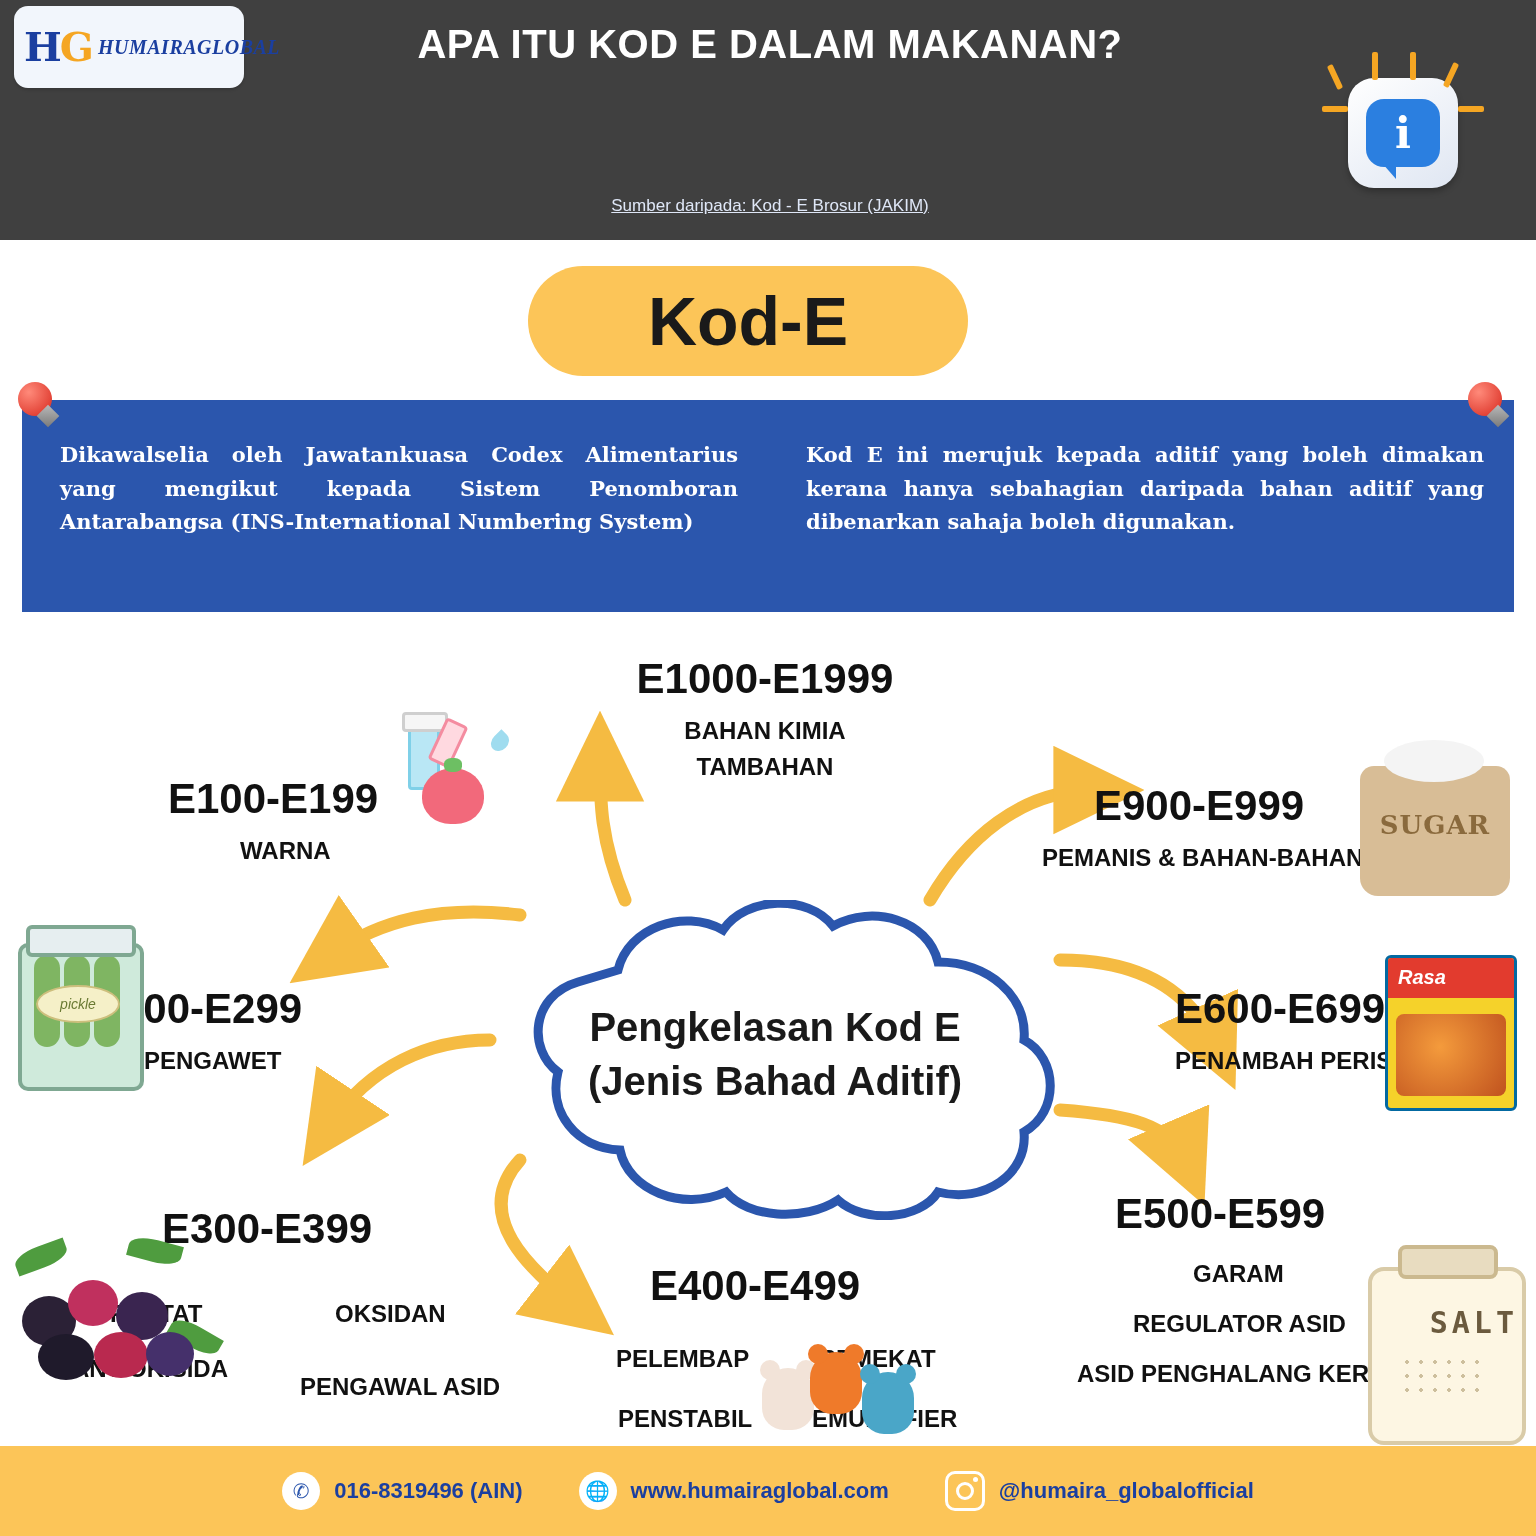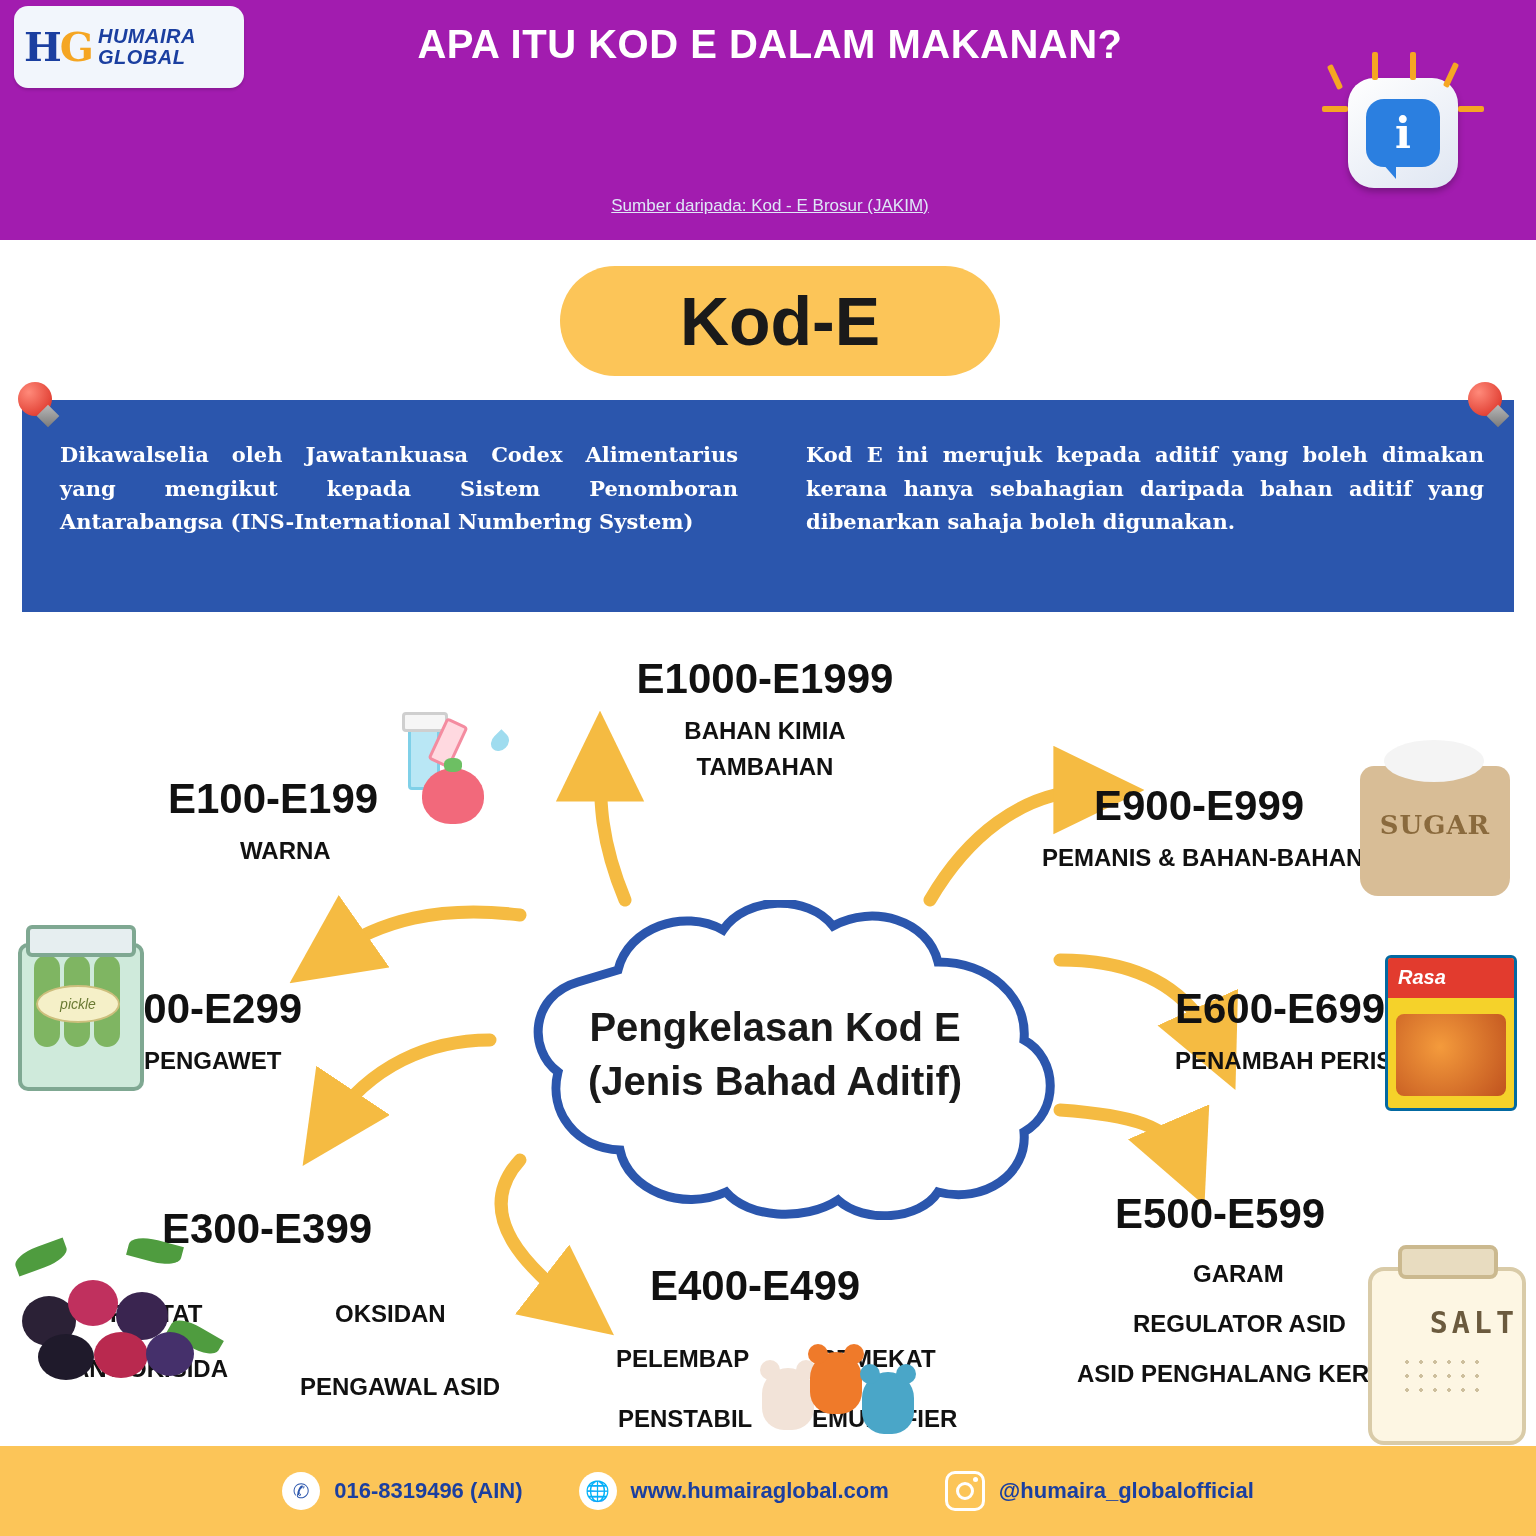--- a/index.html
+++ b/index.html
@@ -6,36 +6,36 @@
   body{
     width:1536px;height:1536px;
     background:#ffffff;
     font-family:"Liberation Sans",sans-serif;
     overflow:hidden;
     position:relative;
   }
   
   .header{
     position:absolute;left:0;top:0;width:1536px;height:240px;
-    background:#a21caf;
+    background:#404040;
   }
   .logo-box{
     position:absolute;left:14px;top:6px;width:230px;height:82px;
     background:#f2f6fc;border-radius:14px;
     box-shadow:0 2px 3px rgba(0,0,0,.15);
     display:flex;align-items:center;gap:6px;padding-left:10px;
     box-sizing:border-box;
   }
   .logo-hg{
     font-family:"DejaVu Serif",serif;
     font-weight:bold;font-size:40px;color:#1b3fa0;
     letter-spacing:-2px;line-height:1;
   }
   .logo-hg .g{color:#f5a623;}
-  .logo-words{display:flex;flex-direction:column;line-height:1.05;}
+  .logo-words{display:flex;line-height:1.05;font-family:Liberation Serif, serif;}
   .logo-words span{
     font-weight:bold;font-style:italic;font-size:20px;color:#1b3fa0;
     letter-spacing:.5px;
   }
   .logo-words span.second{color:#1b3fa0;}
   .header-title{
     position:absolute;left:330px;top:22px;width:880px;
     color:#ffffff;font-size:40px;font-weight:bold;line-height:1.1;
     text-align:center;letter-spacing:.5px;
   }
@@ -57,21 +57,21 @@
     color:#fff;font-family:"DejaVu Serif",serif;font-size:42px;font-weight:bold;
   }
   .info-bubble:after{
     content:"";position:absolute;bottom:-12px;left:16px;
     border-left:14px solid transparent;border-right:0 solid transparent;
     border-top:16px solid #2b7fe0;
   }
   .spark{position:absolute;background:#f5a623;border-radius:2px;}
   
   .pill{
-    position:absolute;left:560px;top:266px;width:440px;height:110px;
+    position:absolute;left:528px;top:266px;width:440px;height:110px;
     background:#fcc558;border-radius:55px;
     display:flex;align-items:center;justify-content:center;
   }
   .pill span{font-size:68px;font-weight:bold;color:#1a1a1a;}
   
   .panel{
     position:absolute;left:22px;top:400px;width:1492px;height:212px;
     background:#2b56ad;display:flex;
   }
   .panel .col{

